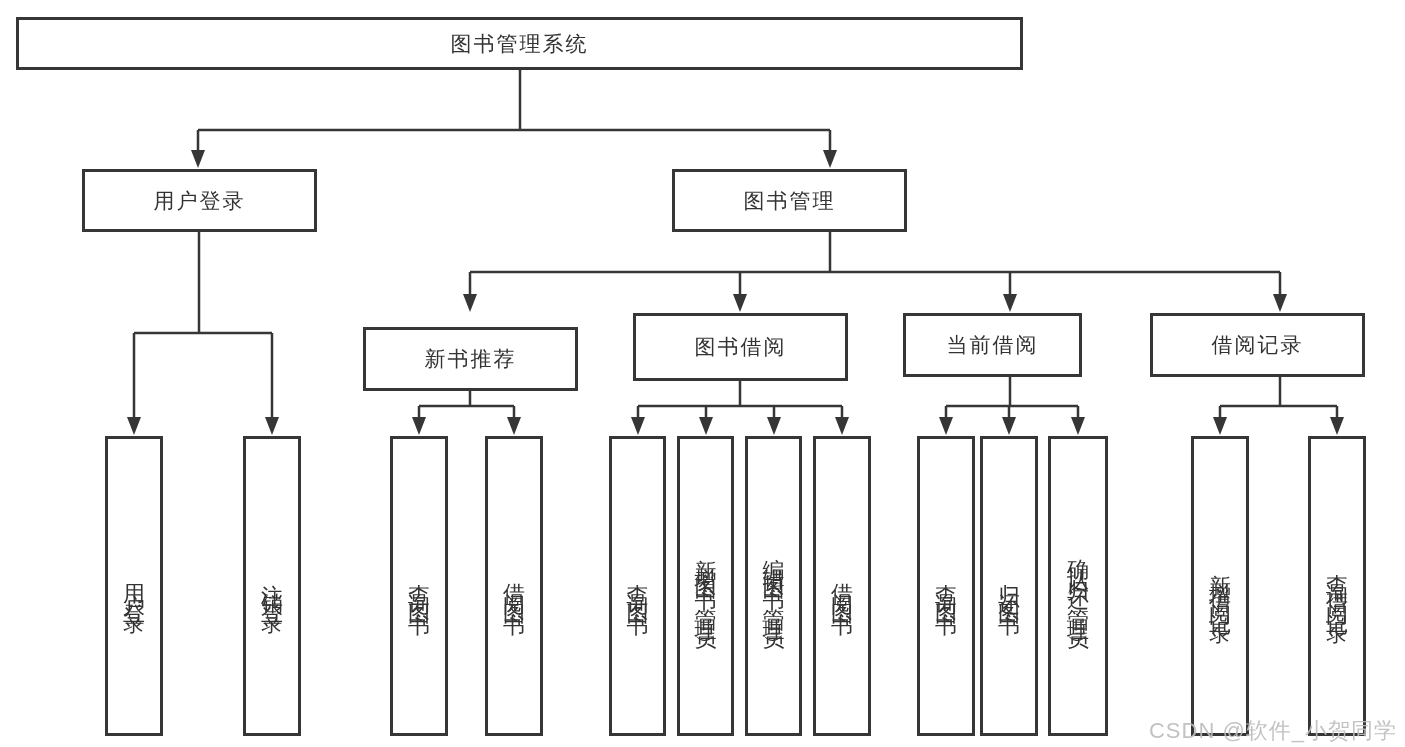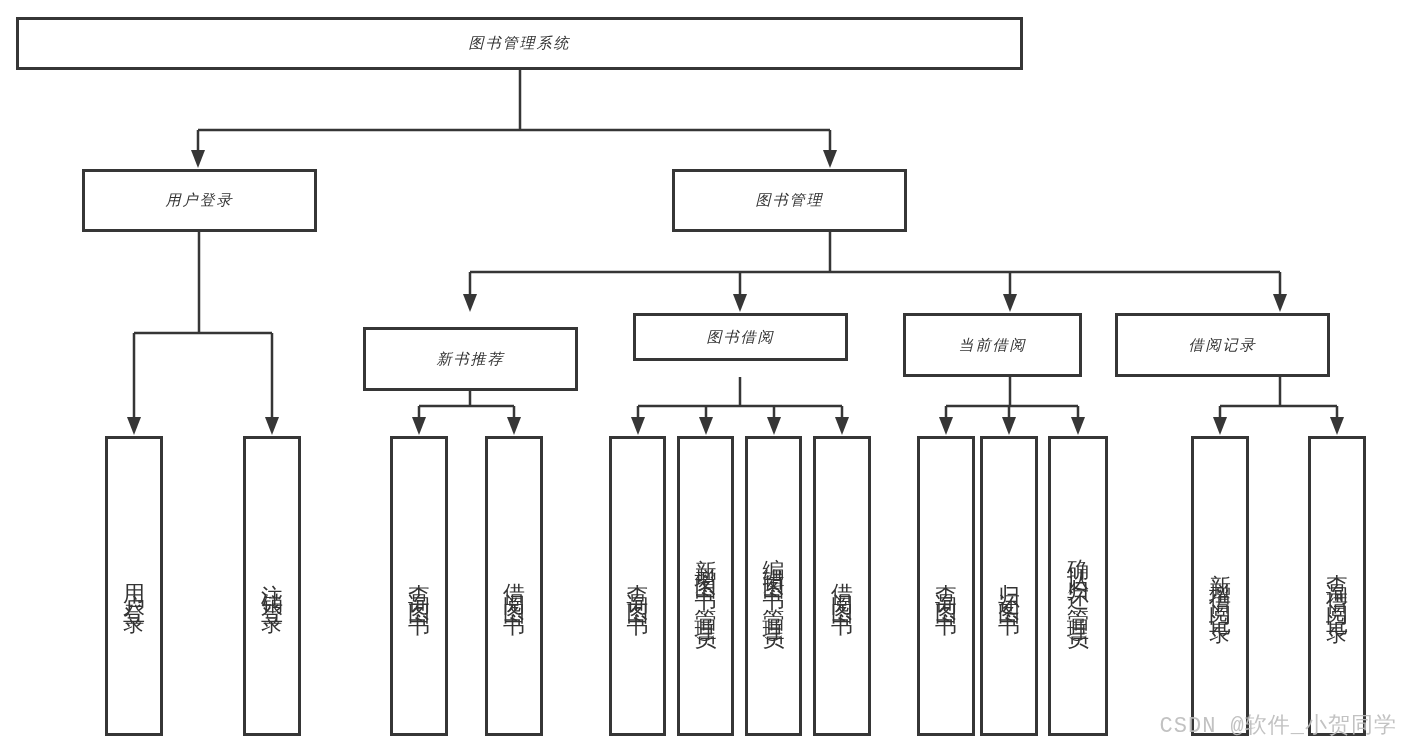--- a/index.html
+++ b/index.html
@@ -18,44 +18,42 @@
     position:absolute;
     box-sizing:border-box;
     background:#ffffff;
     border:3px solid #363636;
     display:flex;
     align-items:center;
     justify-content:center;
     color:#333333;
   }
   .node.h span{
-    font-size:15px;
+    font-size:21px;
     letter-spacing:2px;
     white-space:nowrap;
-    font-style:italic;
   }
   .node.v span{
     writing-mode:vertical-rl;
     text-orientation:mixed;
     font-size:22px;
     letter-spacing:10px;
     line-height:1.1;
     white-space:nowrap;
   }
   .watermark{
     position:absolute;
     right:8px;
-    bottom:7px;
+    bottom:1px;
     font-size:22px;
     letter-spacing:1px;
     color:#bdbdbd;
     opacity:0.92;
     z-index:5;
     white-space:nowrap;
-    font-family:Liberation Mono, monospace;
   }
 </style>
 </head>
 <body>
 
 <div class="canvas">
 
   <svg class="connectors" viewBox="0 0 1405 747" xmlns="http://www.w3.org/2000/svg">
     <g stroke="#363636" stroke-width="2.5" fill="none">
 
@@ -103,27 +101,27 @@
   <div class="node h" style="left:82px;top:169px;width:235px;height:63px">
     <span>用户登录</span>
   </div>
   <div class="node h" style="left:672px;top:169px;width:235px;height:63px">
     <span>图书管理</span>
   </div>
 
   <div class="node h" style="left:363px;top:327px;width:215px;height:64px">
     <span>新书推荐</span>
   </div>
-  <div class="node h" style="left:633px;top:313px;width:215px;height:48px">
+  <div class="node h" style="left:633px;top:313px;width:215px;height:68px">
     <span>图书借阅</span>
   </div>
   <div class="node h" style="left:903px;top:313px;width:179px;height:64px">
     <span>当前借阅</span>
   </div>
-  <div class="node h" style="left:1115px;top:313px;width:215px;height:64px">
+  <div class="node h" style="left:1150px;top:313px;width:215px;height:64px">
     <span>借阅记录</span>
   </div>
 
   <div class="node v" style="left:105px;top:436px;width:58px;height:300px">
     <span>用户登录</span>
   </div>
   <div class="node v" style="left:243px;top:436px;width:58px;height:300px">
     <span>注销登录</span>
   </div>
 

